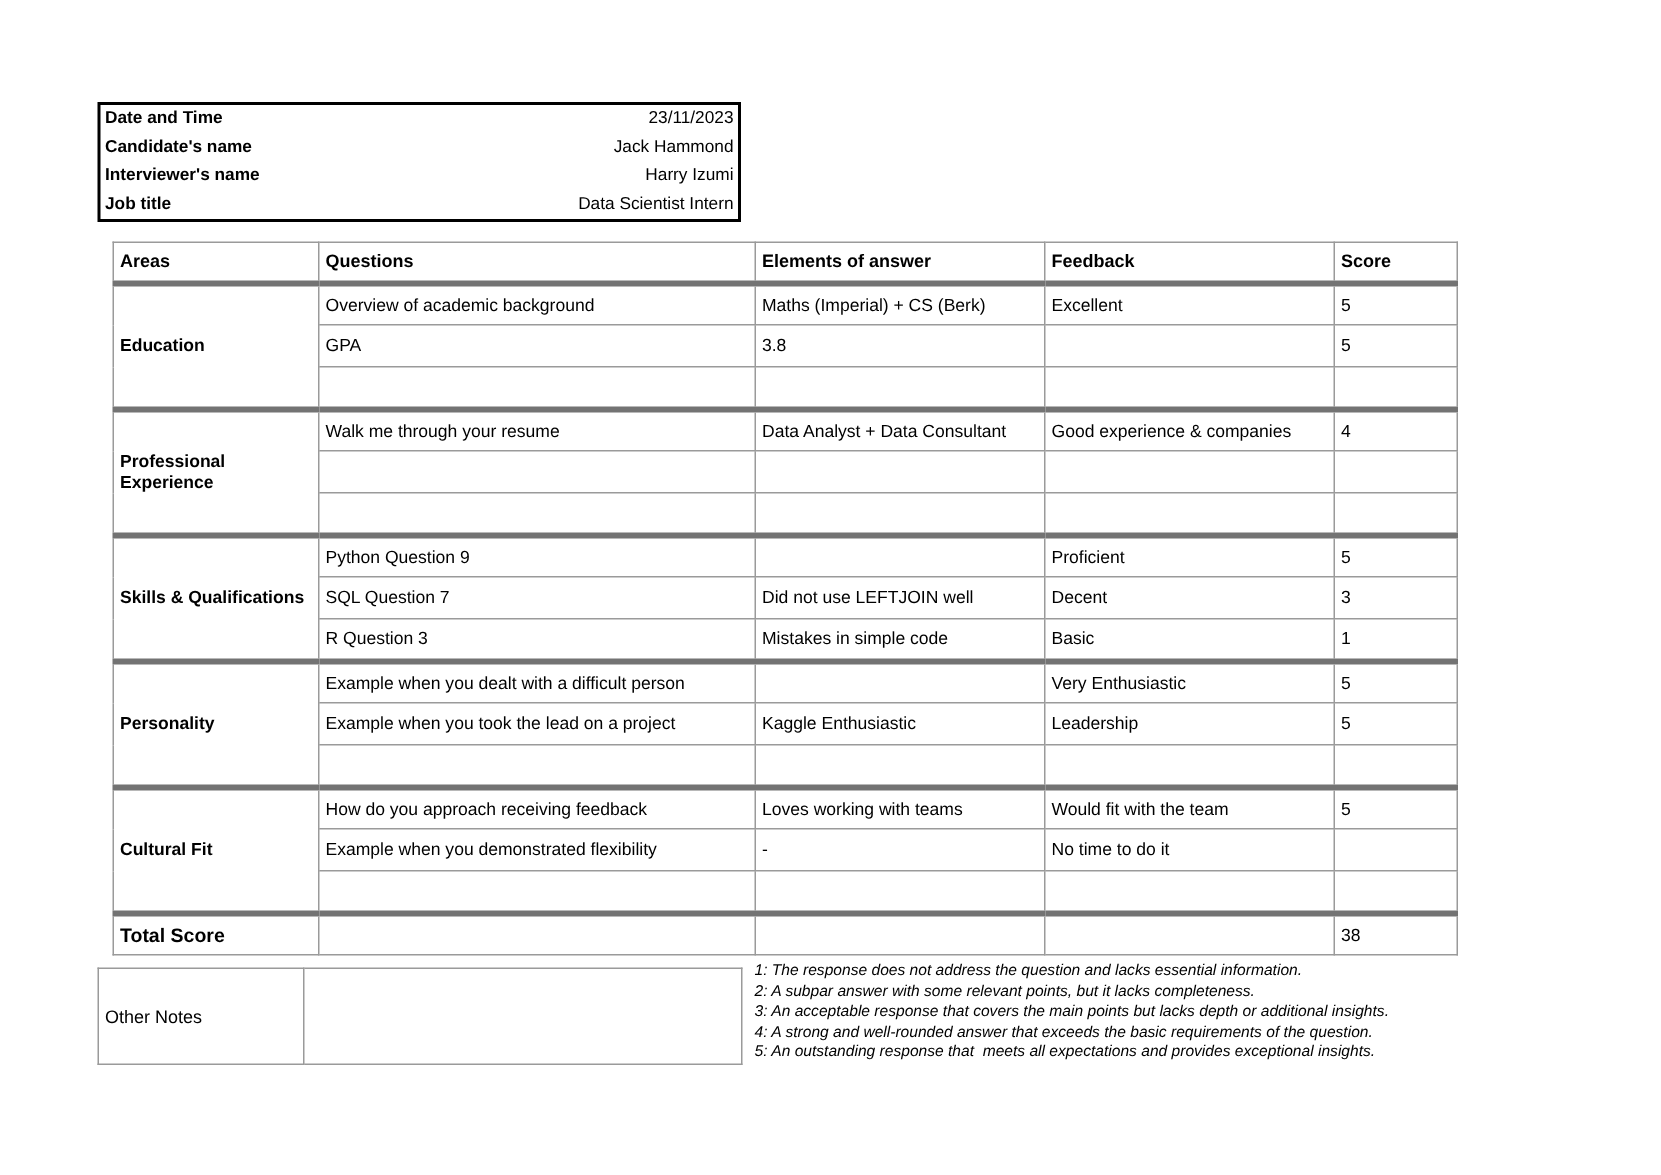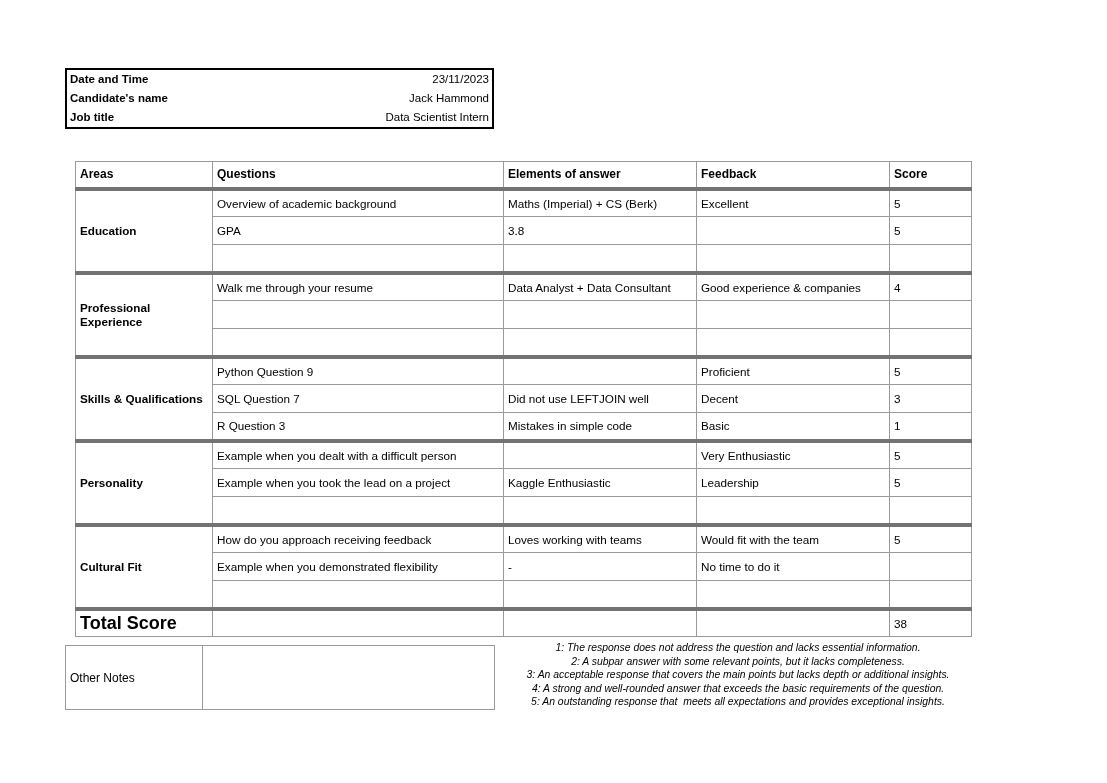--- a/index.html
+++ b/index.html
@@ -90,21 +90,21 @@
     font-size: 11.7px;
     vertical-align: middle;
     white-space: normal;
     line-height: 14px;
   }
   tr.section-start td {
     border-top: 4px solid #737373;
   }
   td.total-label {
     font-weight: bold;
-    font-size: 18px;
+    font-size: 13px;
   }
 
   
   .notes-box {
     position: absolute;
     left: 65px;
     top: 645px;
     width: 429px;
     height: 65px;
     border-collapse: collapse;
@@ -124,21 +124,20 @@
   td.notes-body {
     width: 292px;
   }
 
   
   .legend {
     position: absolute;
     left: 503px;
     top: 641px;
     width: 470px;
-    text-align: center;
   }
   .legend-line {
     font-style: italic;
     font-size: 10.4px;
     line-height: 13.6px;
     white-space: pre;
     color: #000000;
   }
 </style>
 </head>
@@ -149,20 +148,24 @@
     <tbody>
       <tr>
         <td class="hdr-label">Date and Time</td>
         <td class="hdr-value">23/11/2023</td>
       </tr>
       <tr>
         <td class="hdr-label">Candidate's name</td>
         <td class="hdr-value">Jack Hammond</td>
       </tr>
       <tr>
+        <td class="hdr-label">Interviewer's name</td>
+        <td class="hdr-value">Harry Izumi</td>
+      </tr>
+      <tr>
         <td class="hdr-label">Job title</td>
         <td class="hdr-value">Data Scientist Intern</td>
       </tr>
     </tbody>
   </table>
 </div>
 
 <table class="main-table">
   <colgroup>
     <col class="col-area">

